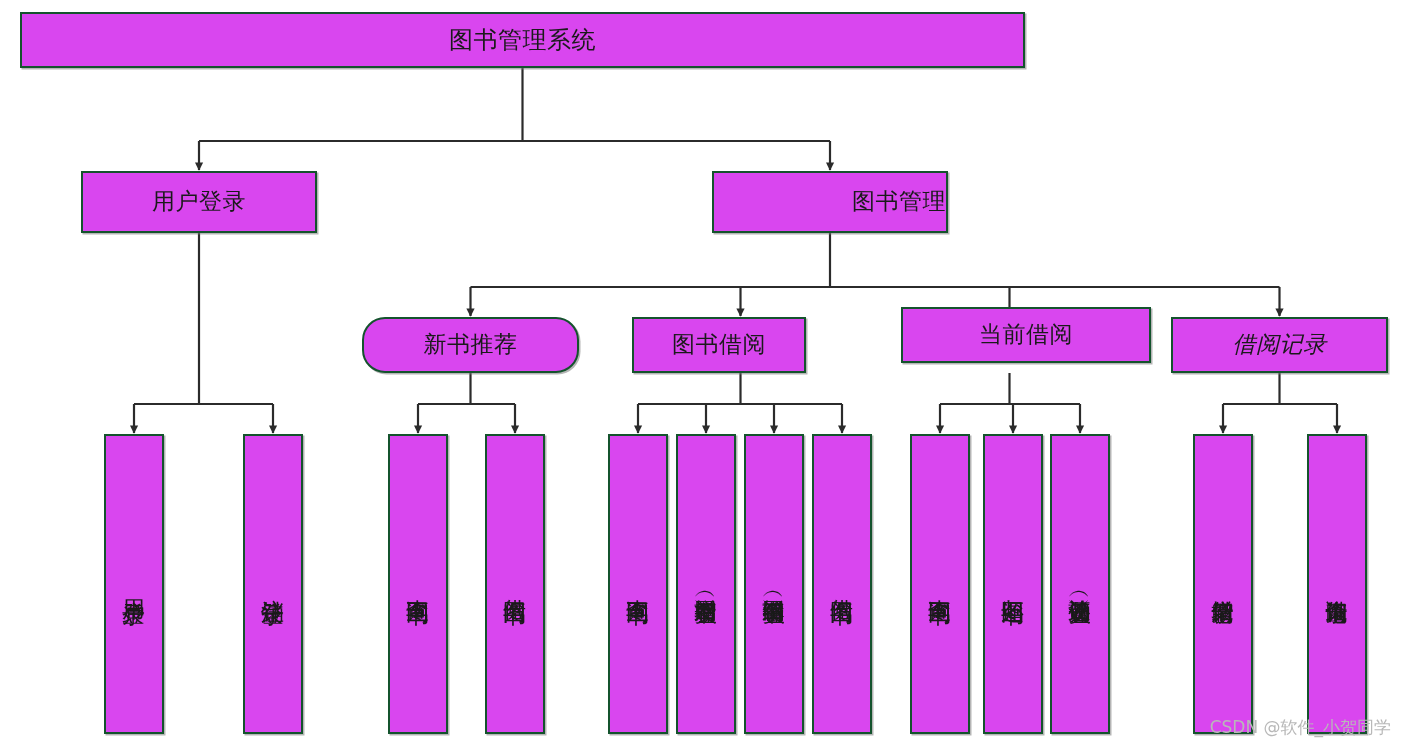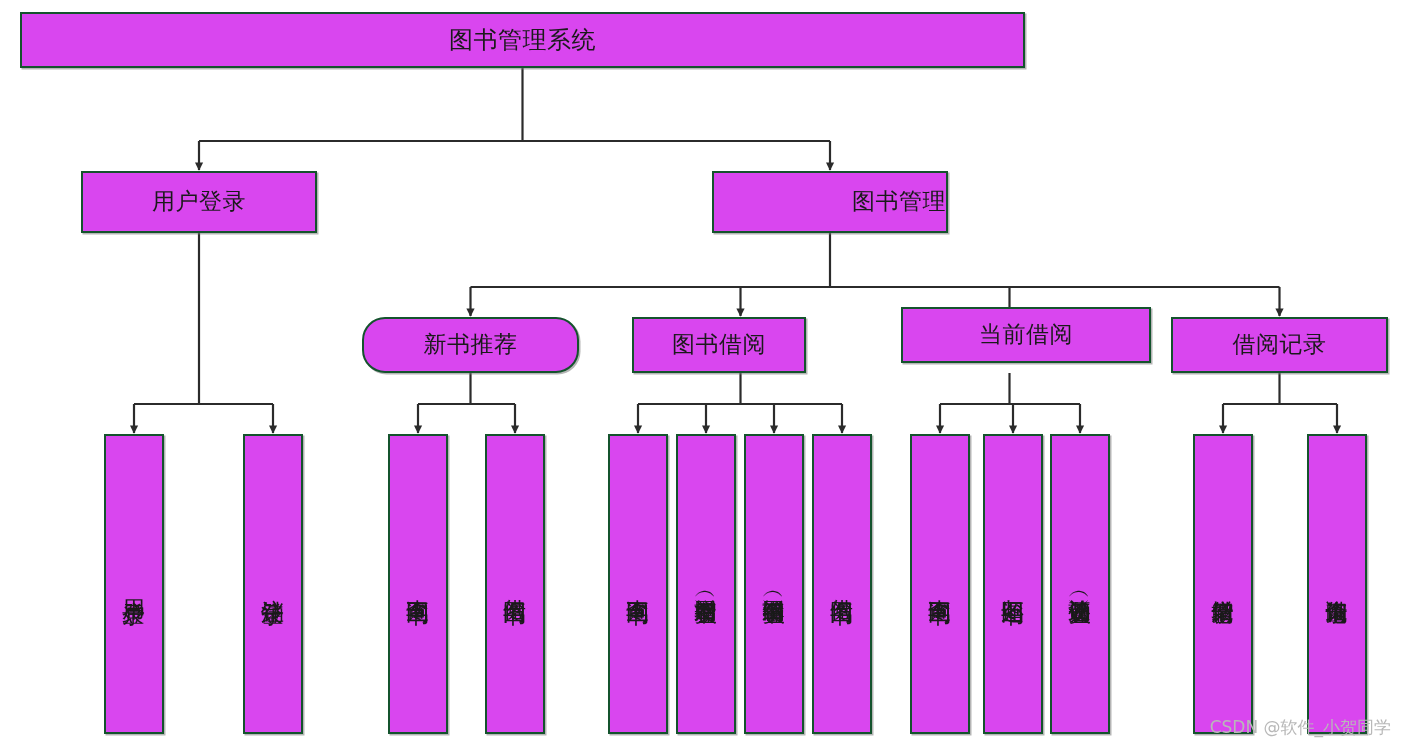--- a/index.html
+++ b/index.html
@@ -139,21 +139,21 @@
       </div>
       <div class="node horiz" style="left: 362px; top: 317px; width: 217px; height: 56px; border-radius: 23px;">
         <span class="node-label">新书推荐</span>
       </div>
       <div class="node horiz" style="left: 632px; top: 317px; width: 174px; height: 56px;">
         <span class="node-label">图书借阅</span>
       </div>
       <div class="node horiz" style="left: 901px; top: 307px; width: 250px; height: 56px;">
         <span class="node-label">当前借阅</span>
       </div>
-      <div class="node horiz" style="left: 1171px; top: 317px; width: 217px; height: 56px;">
+      <div class="node horiz" style="left: 1171px; top: 317px; width: 217px; height: 56px; font-style: italic;">
         <span class="node-label">借阅记录</span>
       </div>
       <div class="node vert" style="left: 104px; top: 434px; width: 60px; height: 300px;">
         <span class="node-label">用户登录</span>
       </div>
       <div class="node vert" style="left: 243px; top: 434px; width: 60px; height: 300px;">
         <span class="node-label">注销登录</span>
       </div>
       <div class="node vert" style="left: 388px; top: 434px; width: 60px; height: 300px;">
         <span class="node-label">查询图书</span>

